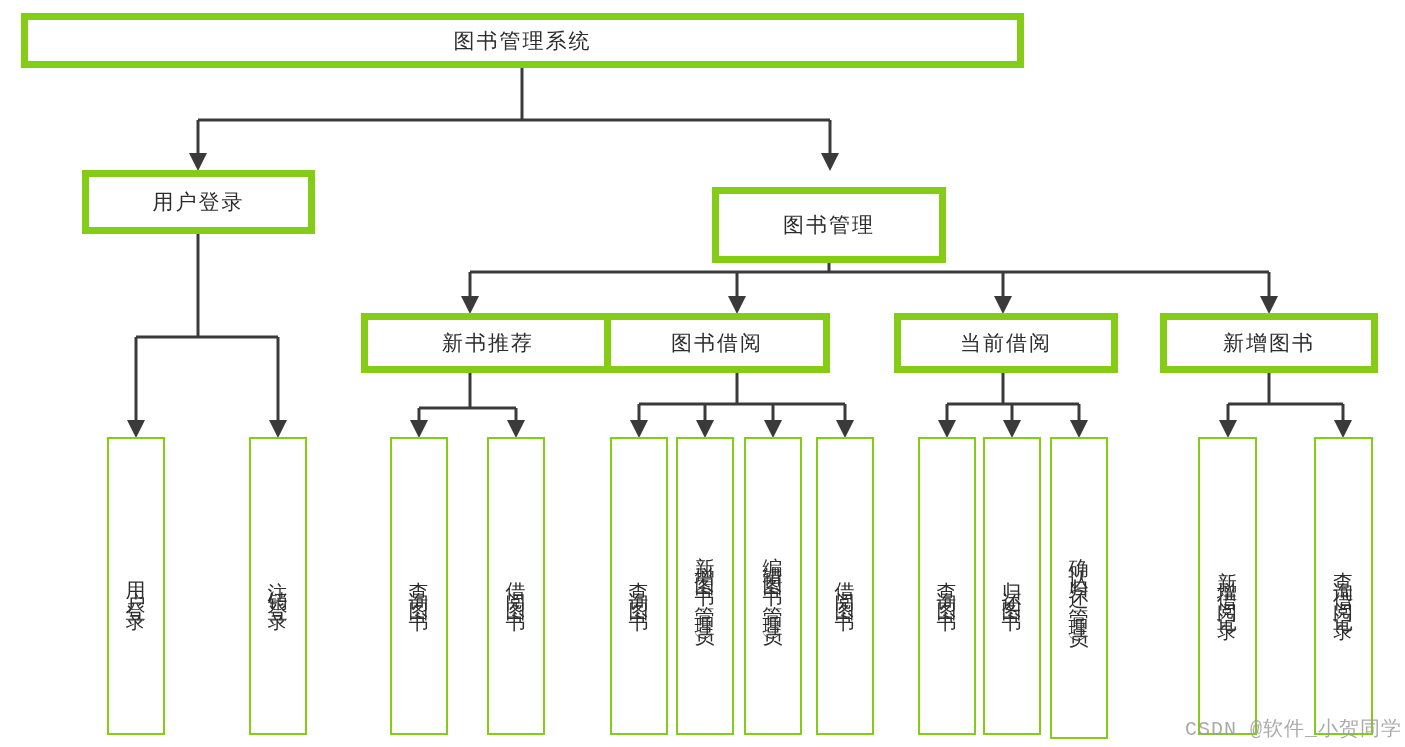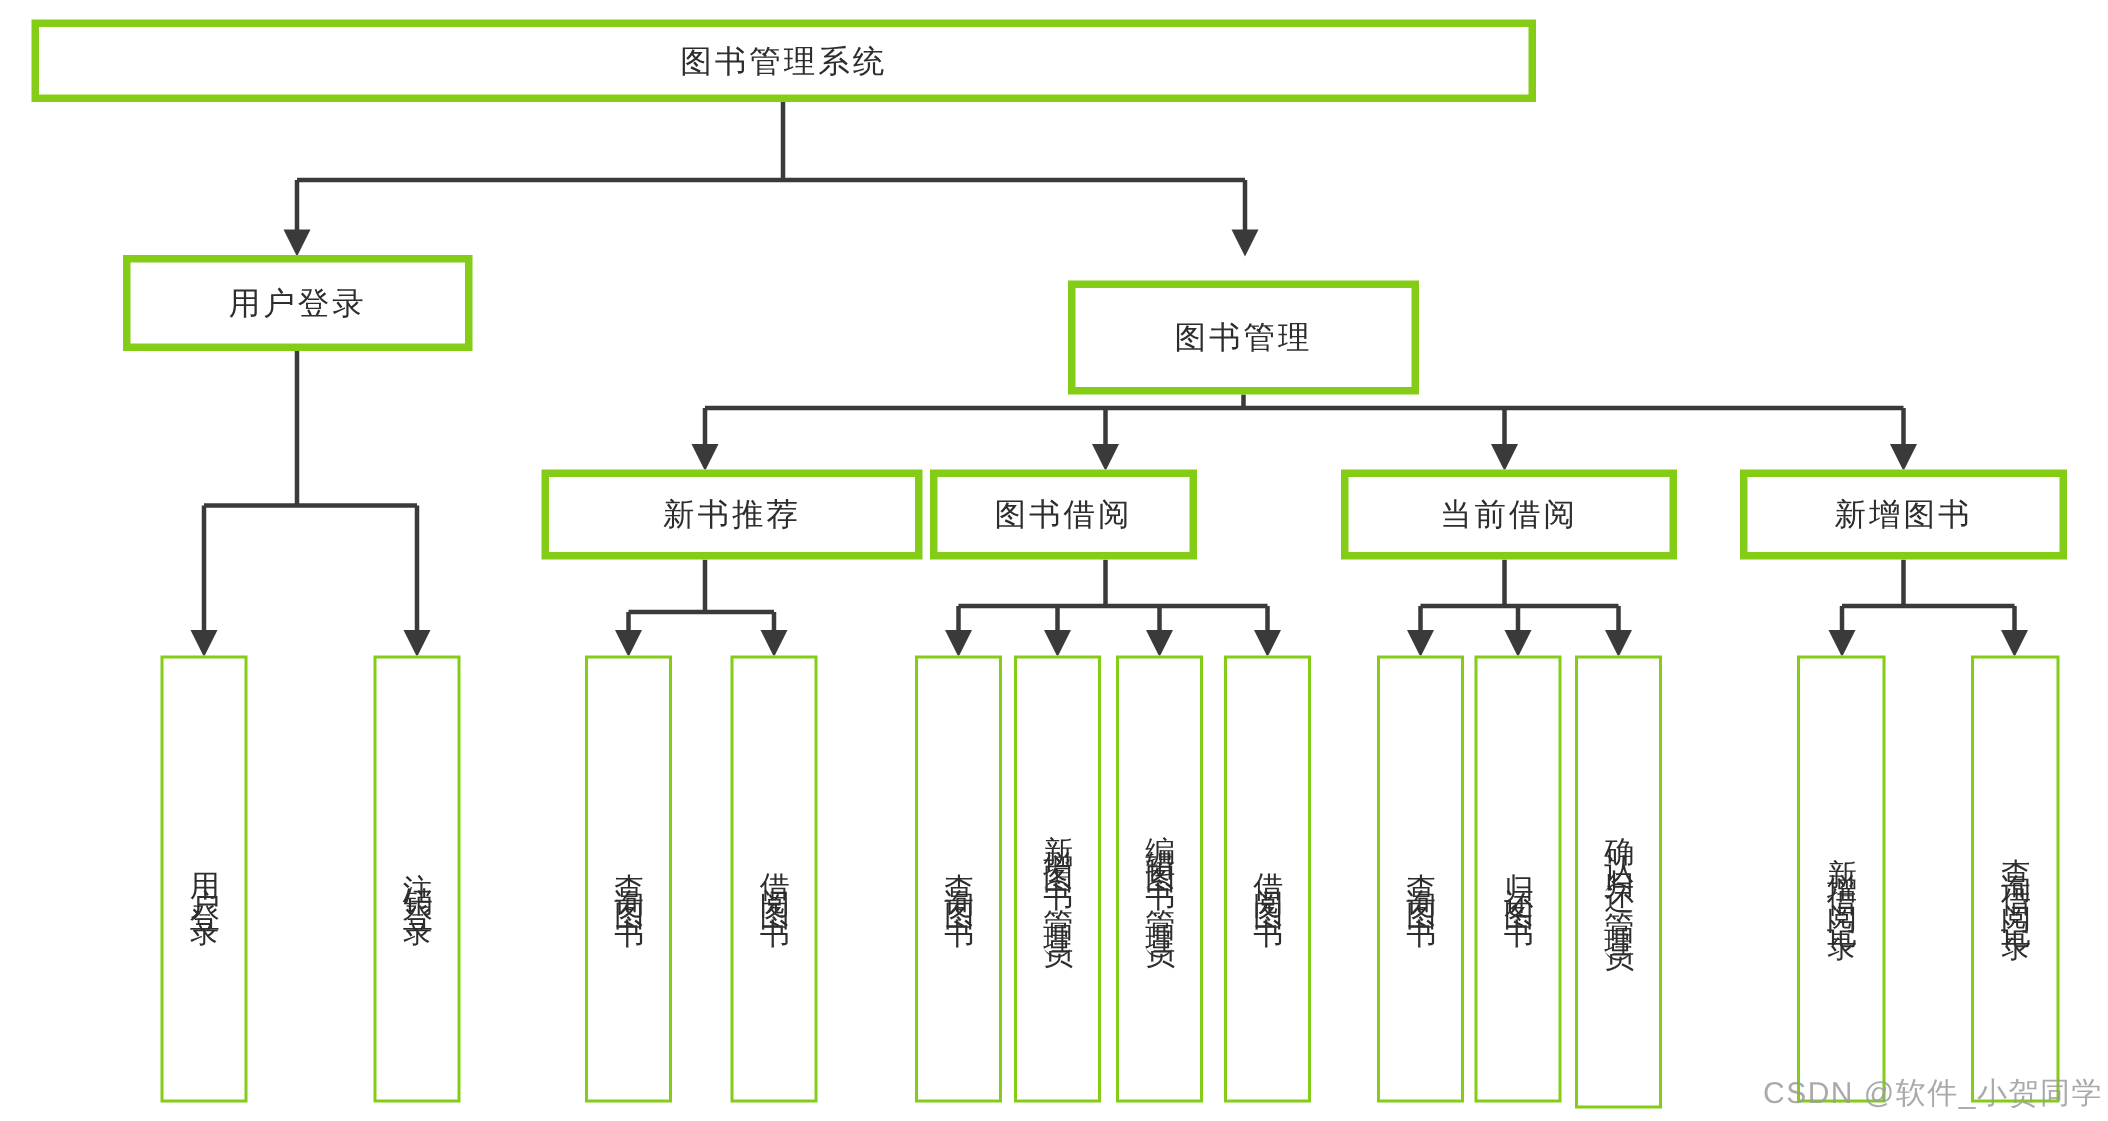--- a/index.html
+++ b/index.html
@@ -2,32 +2,32 @@
 <html><head>
 <meta charset="utf-8">
 <style>
   html,body{margin:0;padding:0;background:#ffffff;}
   .canvas{
     position:relative;width:1405px;height:747px;background:#ffffff;overflow:hidden;
     font-family:"Liberation Sans","DejaVu Sans",sans-serif;color:#2d2d2d;
   }
   .wires{position:absolute;left:0;top:0;width:1405px;height:747px;z-index:1;}
   .node{
-    position:absolute;box-sizing:border-box;background:#ffffff;border:5px solid #84cc16;
+    position:absolute;box-sizing:border-box;background:#ffffff;border:7px solid #84cc16;
     display:flex;align-items:center;justify-content:center;text-align:center;z-index:2;
   }
   .node.h{font-size:21px;letter-spacing:2px;}
   .node.v{border-width:2px;font-size:20px;}
   .node.v .lbl{
     writing-mode:vertical-rl;text-orientation:mixed;letter-spacing:10px;line-height:1;
     white-space:nowrap;
   }
   .watermark{
     position:absolute;right:3px;bottom:5px;z-index:5;
-    font-size:20px;letter-spacing:1px;color:#9c9c9c;opacity:0.85;
+    font-size:20px;letter-spacing:1px;color:#9c9c9c;opacity:0.85;font-family:Liberation Mono, monospace;
   }
 </style>
 </head>
 <body>
 
 <div class="canvas">
 
   <svg class="wires" viewBox="0 0 1405 747" xmlns="http://www.w3.org/2000/svg">
     <g stroke="#3a3a3a" stroke-width="3" fill="none">
 
@@ -101,21 +101,21 @@
   <div class="node h" style="left:82px;top:170px;width:233px;height:64px">
     <span class="lbl">用户登录</span>
   </div>
   <div class="node h" style="left:712px;top:187px;width:234px;height:76px">
     <span class="lbl">图书管理</span>
   </div>
 
   <div class="node h" style="left:361px;top:313px;width:254px;height:60px">
     <span class="lbl">新书推荐</span>
   </div>
-  <div class="node h" style="left:620px;top:313px;width:178px;height:60px">
+  <div class="node h" style="left:604px;top:313px;width:226px;height:60px">
     <span class="lbl">图书借阅</span>
   </div>
   <div class="node h" style="left:894px;top:313px;width:224px;height:60px">
     <span class="lbl">当前借阅</span>
   </div>
   <div class="node h" style="left:1160px;top:313px;width:218px;height:60px">
     <span class="lbl">新增图书</span>
   </div>
 
   <div class="node v" style="left:107px;top:437px;width:58px;height:298px">

